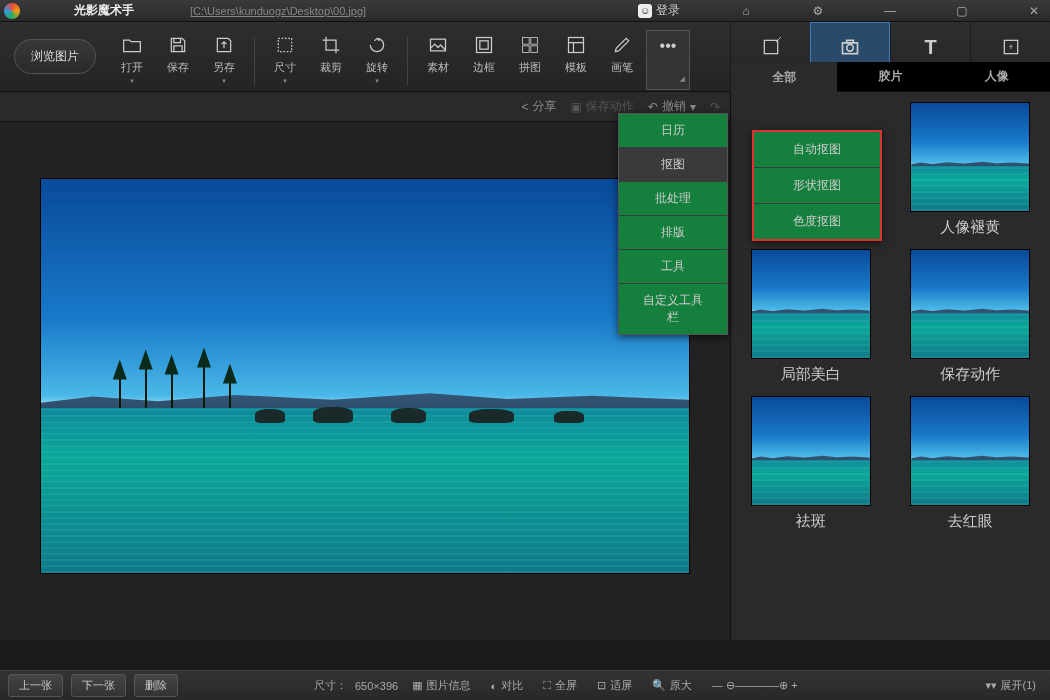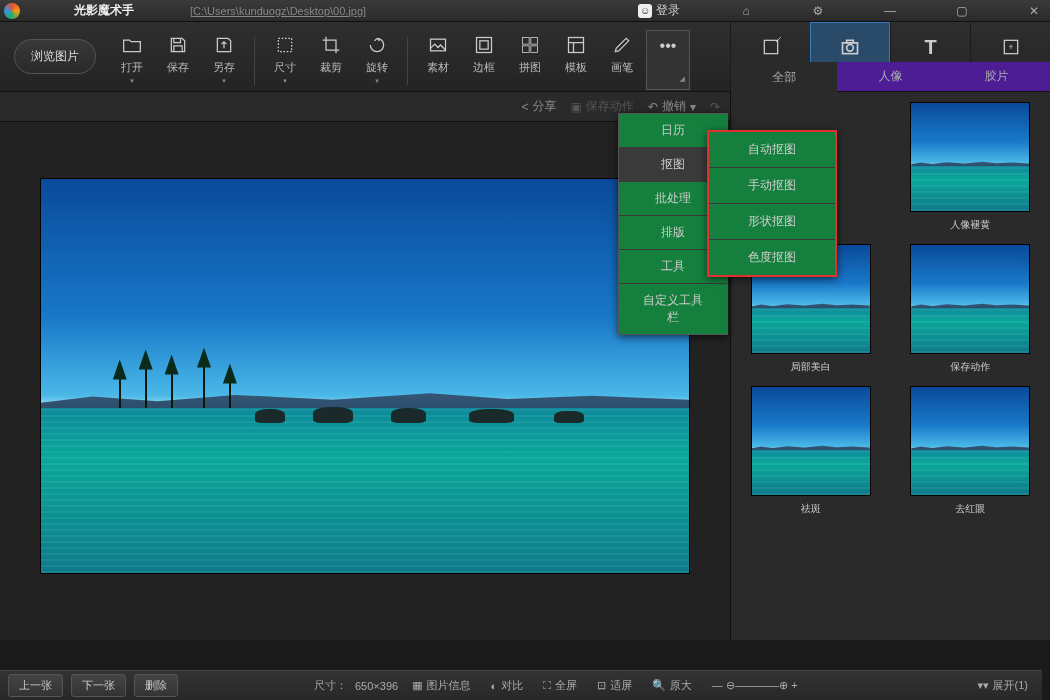--- a/index.html
+++ b/index.html
@@ -45,38 +45,38 @@
 .water { position:absolute; left:0; right:0; top:58%; bottom:0; background: linear-gradient(#0e8a9a 0%, #0aa89a 30%, #0e7a8a 100%); }
 .water::before{content:"";position:absolute;inset:0;background:repeating-linear-gradient(0deg, rgba(255,255,255,0.06) 0 2px, transparent 2px 6px);}
 .mtn { position:absolute; left:0; right:0; top:52%; height:8%; background:linear-gradient(#3a5a7a,#2a4a6a); clip-path: polygon(0 60%, 8% 40%, 18% 55%, 30% 35%, 45% 50%, 60% 30%, 72% 48%, 85% 38%, 100% 50%, 100% 100%, 0 100%);}
 .rocks { position:absolute; top:56%; left:30%; right:10%; height:6%; }
 .rocks span{ position:absolute; bottom:0; background:#1a2a2a; border-radius:40% 40% 20% 20%; }
 .tree { position:absolute; bottom:42%; width:2px; background:#0a1a0a;}
 .tree::before{content:"";position:absolute;left:-6px;top:-18px;width:14px;height:20px;background:#0a2a1a;clip-path:polygon(50% 0,100% 100%,0 100%);}
 
 
 .rpanel { width: 320px; background: #2a2a2a; border-left: 1px solid #111; display:flex; flex-direction:column;}
-.rtabs { height: 30px; display: flex; background:#4c1d95; margin-top:-30px;}
+.rtabs { height: 30px; display: flex; background:#000000; margin-top:-30px;font-weight:bold;}
 .rtab { flex:1; display:flex; align-items:center; justify-content:center; cursor:pointer; color:#aaa; border-bottom:1px solid #111;}
 .rtab.active { background:#2a2a2a; border-bottom:none;}
 .thumbs { padding: 10px; display: grid; grid-template-columns: 1fr 1fr; gap: 12px 20px; overflow:auto;}
 .thumb { display:flex; flex-direction:column; align-items:center; gap:6px; cursor:pointer;}
 .thumb .timg { width: 120px; height: 110px; position:relative; overflow:hidden; border:1px solid #000;}
-.thumb .tlbl { font-size:10px; color:#ccc;}
+.thumb .tlbl { font-size:15px; color:#ccc;}
 
 
 .menu { position: absolute; background: #15803d; border: 1px solid #555; box-shadow: 0 2px 8px rgba(0,0,0,0.6); z-index: 100; }
 .menu .mitem { padding: 8px 24px; text-align: center; cursor: pointer; color: #ccc; border-bottom:1px solid #3a3a3a;}
 .menu .mitem:last-child{border-bottom:none;}
 .menu1 { left: 618px; top: 113px; width: 110px; }
-.menu2 { left: 707px; top: 130px; width: 130px; border:2px solid #e03030;}
+.menu2 { left: 752px; top: 130px; width: 130px; border:2px solid #e03030;}
 .menu2 .mitem { padding: 9px 24px;}
 
 
-.bottombar { position:absolute; left:0; right:8px; bottom:0; height: 30px; background: linear-gradient(#333,#282828); display: flex; align-items: center; padding: 0 8px; gap: 8px; border-top:1px solid #444; font-size:11px; color:#aaa;}
+.bottombar { position:absolute; left:0; right:0; bottom:0; height: 30px; background: linear-gradient(#333,#282828); display: flex; align-items: center; padding: 0 8px; gap: 8px; border-top:1px solid #444; font-size:11px; color:#aaa;}
 .bbtn { padding: 3px 10px; background: linear-gradient(#444,#333); border:1px solid #555; border-radius:3px; cursor:pointer; color:#ccc;}
 .bottombar .spacer{flex:1;}
 .bitem { display:flex; align-items:center; gap:4px; cursor:pointer; padding:0 6px;}
 
 svg { fill: currentColor; }
 .ico svg, .mico svg { width:20px; height:20px; color:#ccc;}
 </style>
 </head>
 <body>
 
@@ -272,24 +272,24 @@
         <div class="tree" style="left:29%;height:26px;"></div>
     </div>
   </div>
 
   <div class="rpanel">
     <div class="rtabs">
       <div class="rtab active">
           <span>全部</span>
         </div>
       <div class="rtab">
+          <span>胶片</span>
+        </div>
+      <div class="rtab">
           <span>人像</span>
-        </div>
-      <div class="rtab">
-          <span>胶片</span>
         </div>
     </div>
     <div class="thumbs">
       <div class="thumb" style="grid-column:2;">
           <div class="timg">
             <div class="sky"></div>
             <div class="mtn"></div>
             <div class="water"></div>
           </div>
           <span class="tlbl">人像褪黄</span>
@@ -334,21 +334,20 @@
   <div class="mitem"><span>日历</span></div>
   <div class="mitem" style="background:#3a3a3a;"><span>抠图</span></div>
   <div class="mitem"><span>批处理</span></div>
   <div class="mitem"><span>排版</span></div>
   <div class="mitem"><span>工具</span></div>
   <div class="mitem"><span>自定义工具栏</span></div>
 </div>
 
 <div class="menu menu2">
   <div class="mitem"><span>自动抠图</span></div>
-  <div class="mitem"><span>手动抠图</span></div>
   <div class="mitem"><span>形状抠图</span></div>
   <div class="mitem"><span>色度抠图</span></div>
 </div>
 
 <div class="bottombar">
   <div class="bbtn"><span>上一张</span></div>
   <div class="bbtn"><span>下一张</span></div>
   <div class="bbtn"><span>删除</span></div>
   <span class="spacer" style="flex:0 0 120px;"></span>
   <span>尺寸：</span>

